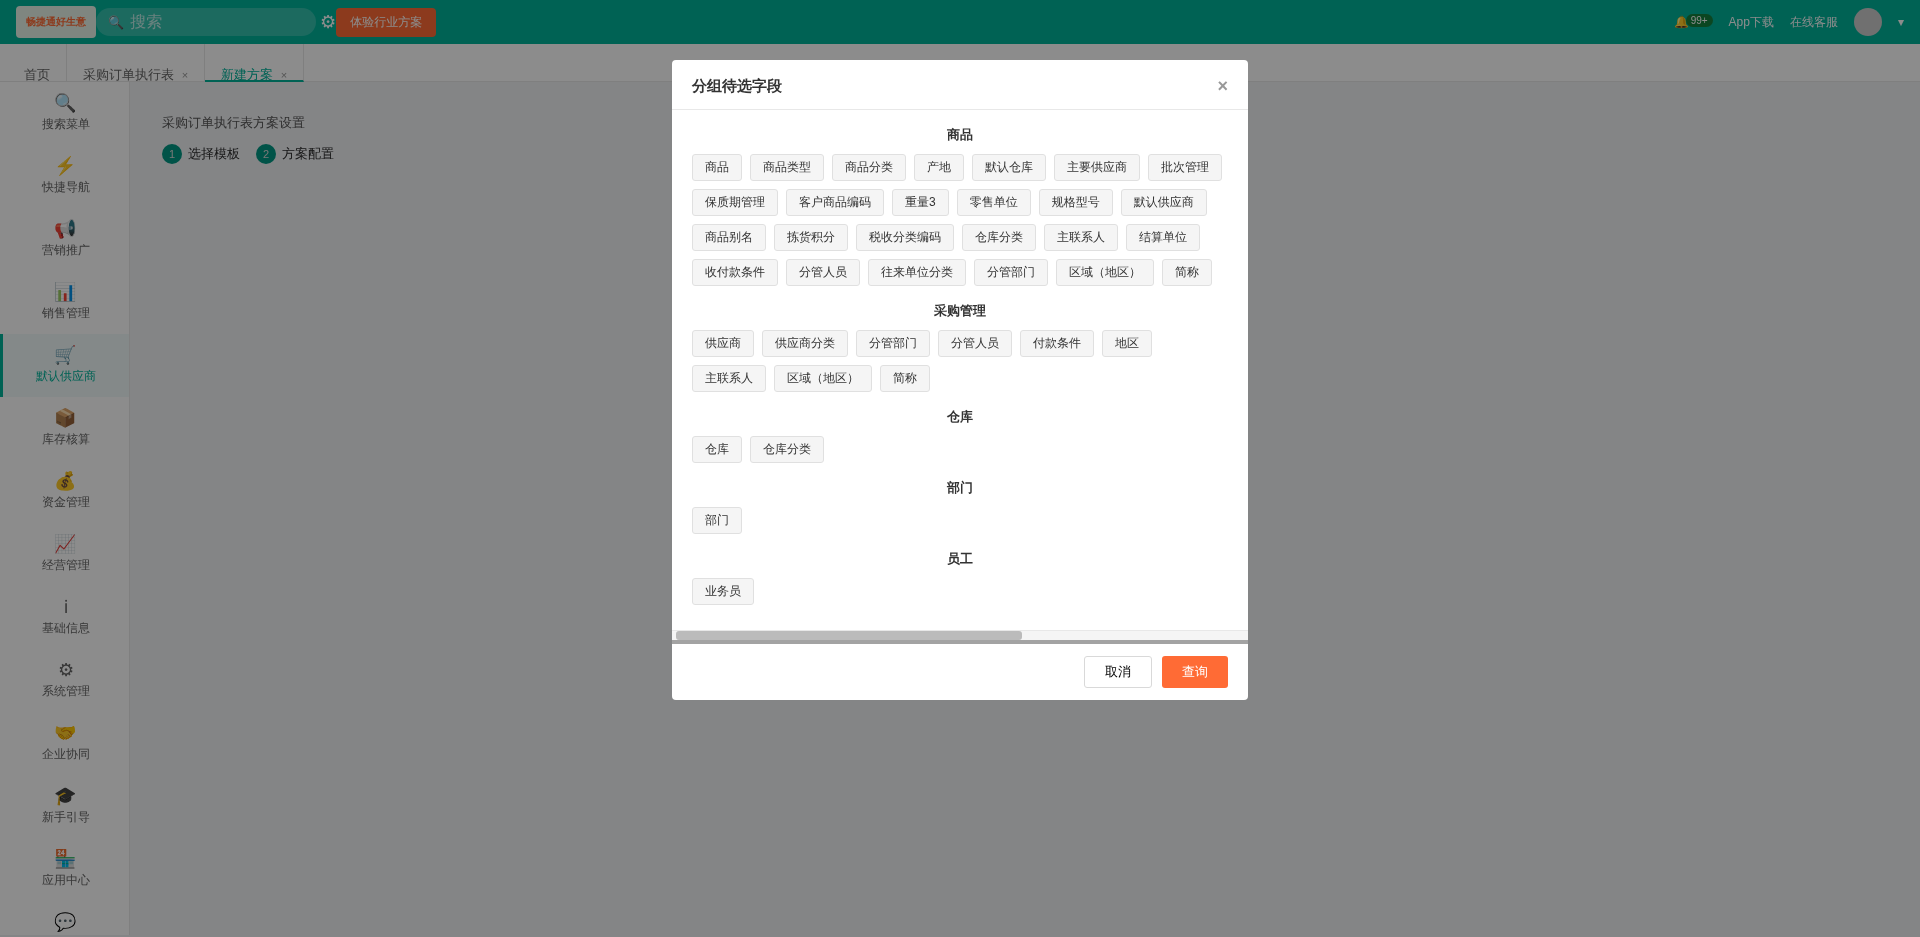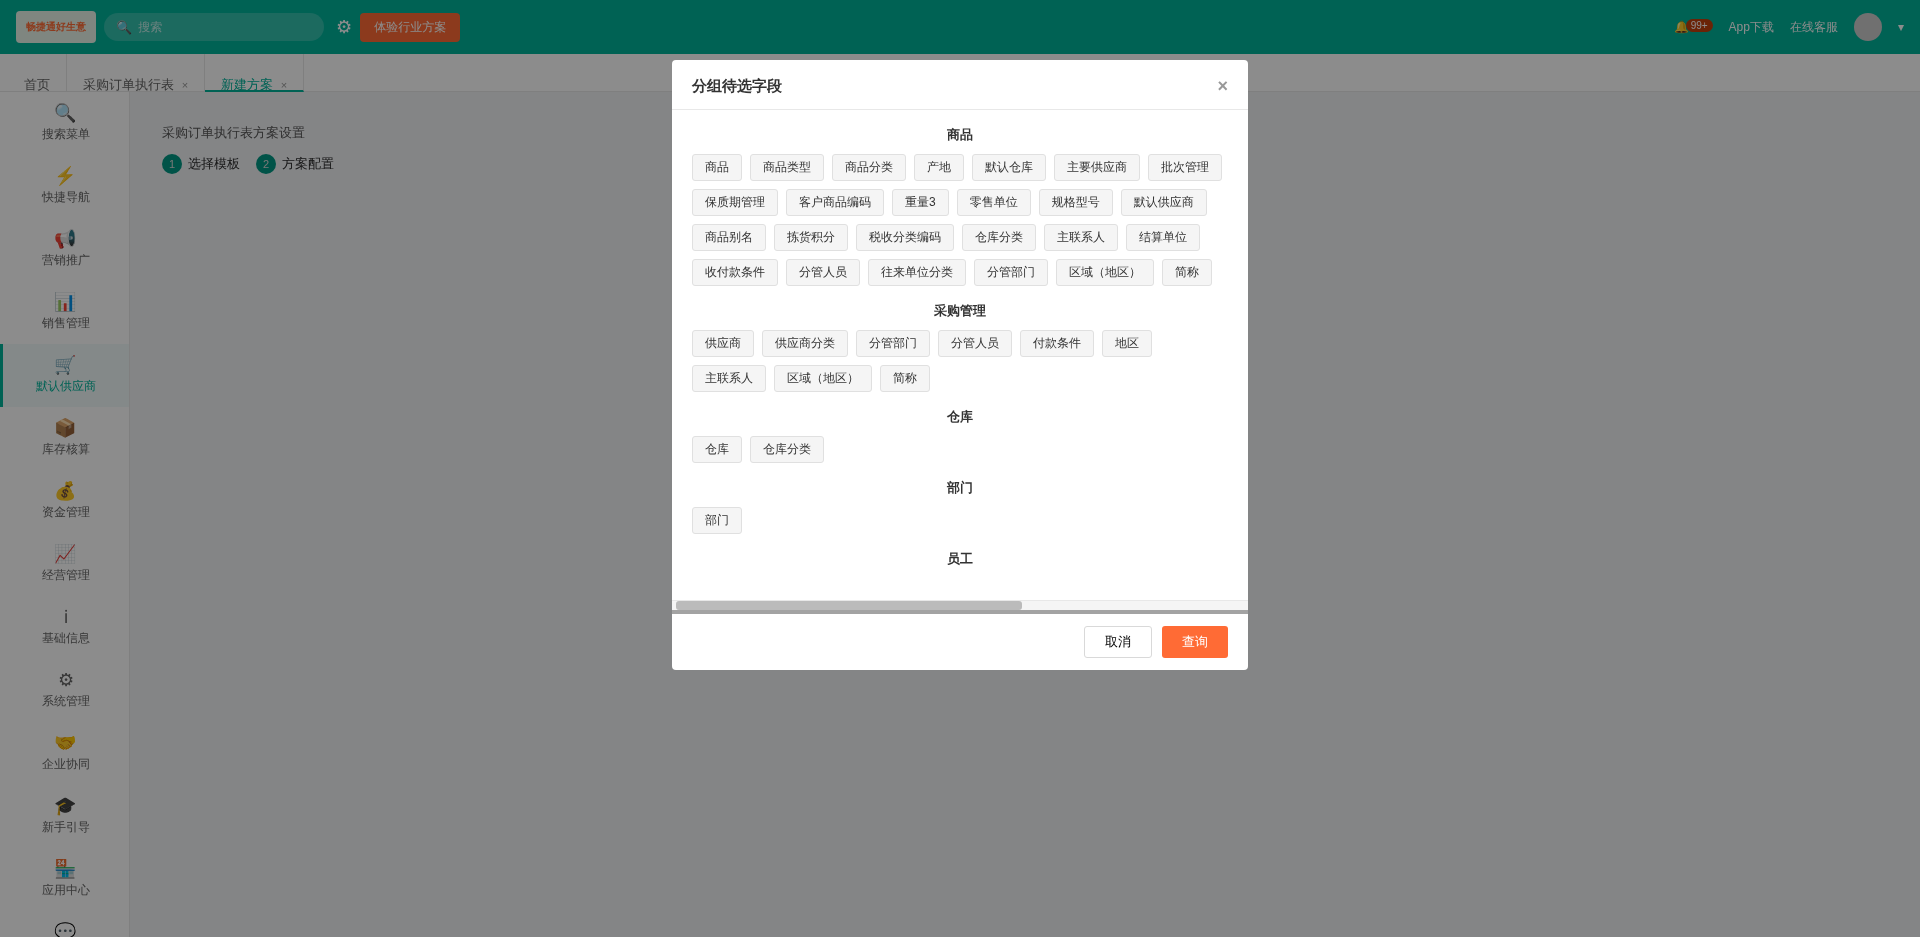--- a/index.html
+++ b/index.html
@@ -1,25 +1,24 @@
 <!DOCTYPE html>
 <html><head>
   <meta charset="utf-8">
   <style>
     * { box-sizing: border-box; margin: 0; padding: 0; }
     body { font-family: 'Microsoft YaHei', sans-serif; font-size: 13px; background: #f0f2f5; color: #333; overflow: hidden; }
 
     
     .top-nav {
-      height: 54px;
+      height: 44px;
       background: #00b29a;
       display: flex;
       align-items: center;
       padding: 0 16px;
-      gap: 8px;
     }
     .top-nav-logo {
       width: 80px;
       height: 32px;
       background: #e8f5e9;
       border-radius: 4px;
       display: flex;
       align-items: center;
       justify-content: center;
       font-size: 11px;
@@ -36,21 +35,21 @@
       align-items: center;
       padding: 0 12px;
       gap: 6px;
     }
     .top-nav-search input {
       background: transparent;
       border: none;
       outline: none;
       color: #701a75;
       width: 100%;
-      font-size: 12px;
+      font-size: 16px;
     }
     .top-nav-search input::placeholder { color: rgba(255,255,255,0.7); }
     .nav-gear {
       color: #fff;
       font-size: 18px;
       cursor: pointer;
       margin-left: 4px;
     }
     .try-btn {
       background: #ff6b35;
@@ -63,21 +62,21 @@
     }
     .top-nav-right {
       margin-left: auto;
       display: flex;
       align-items: center;
       gap: 16px;
       color: #fff;
       font-size: 12px;
     }
     .nav-badge {
-      background: #c2410c;
+      background: #15803d;
       color: #fff;
       border-radius: 10px;
       padding: 1px 5px;
       font-size: 10px;
       margin-left: -4px;
       vertical-align: top;
     }
     .avatar {
       width: 28px;
       height: 28px;
@@ -449,20 +448,23 @@
           </div>
         </div>
         <div class="field-section">
           <div class="field-section-title">部门</div>
           <div class="field-tags">
             <div class="field-tag">部门</div>
           </div>
         </div>
         <div class="field-section">
           <div class="field-section-title">员工</div>
+          <div class="field-tags">
+            <div class="field-tag">业务员</div>
+          </div>
         </div>
       </div>
     <div class="modal-hscroll">
       <div style="width: 60%; height: 100%; background: #bbb; border-radius: 3px; margin-left: 4px;"></div>
     </div>
     <div class="modal-footer">
       <button class="btn-cancel">取消</button>
       <button class="btn-confirm">查询</button>
     </div>
   </div>

